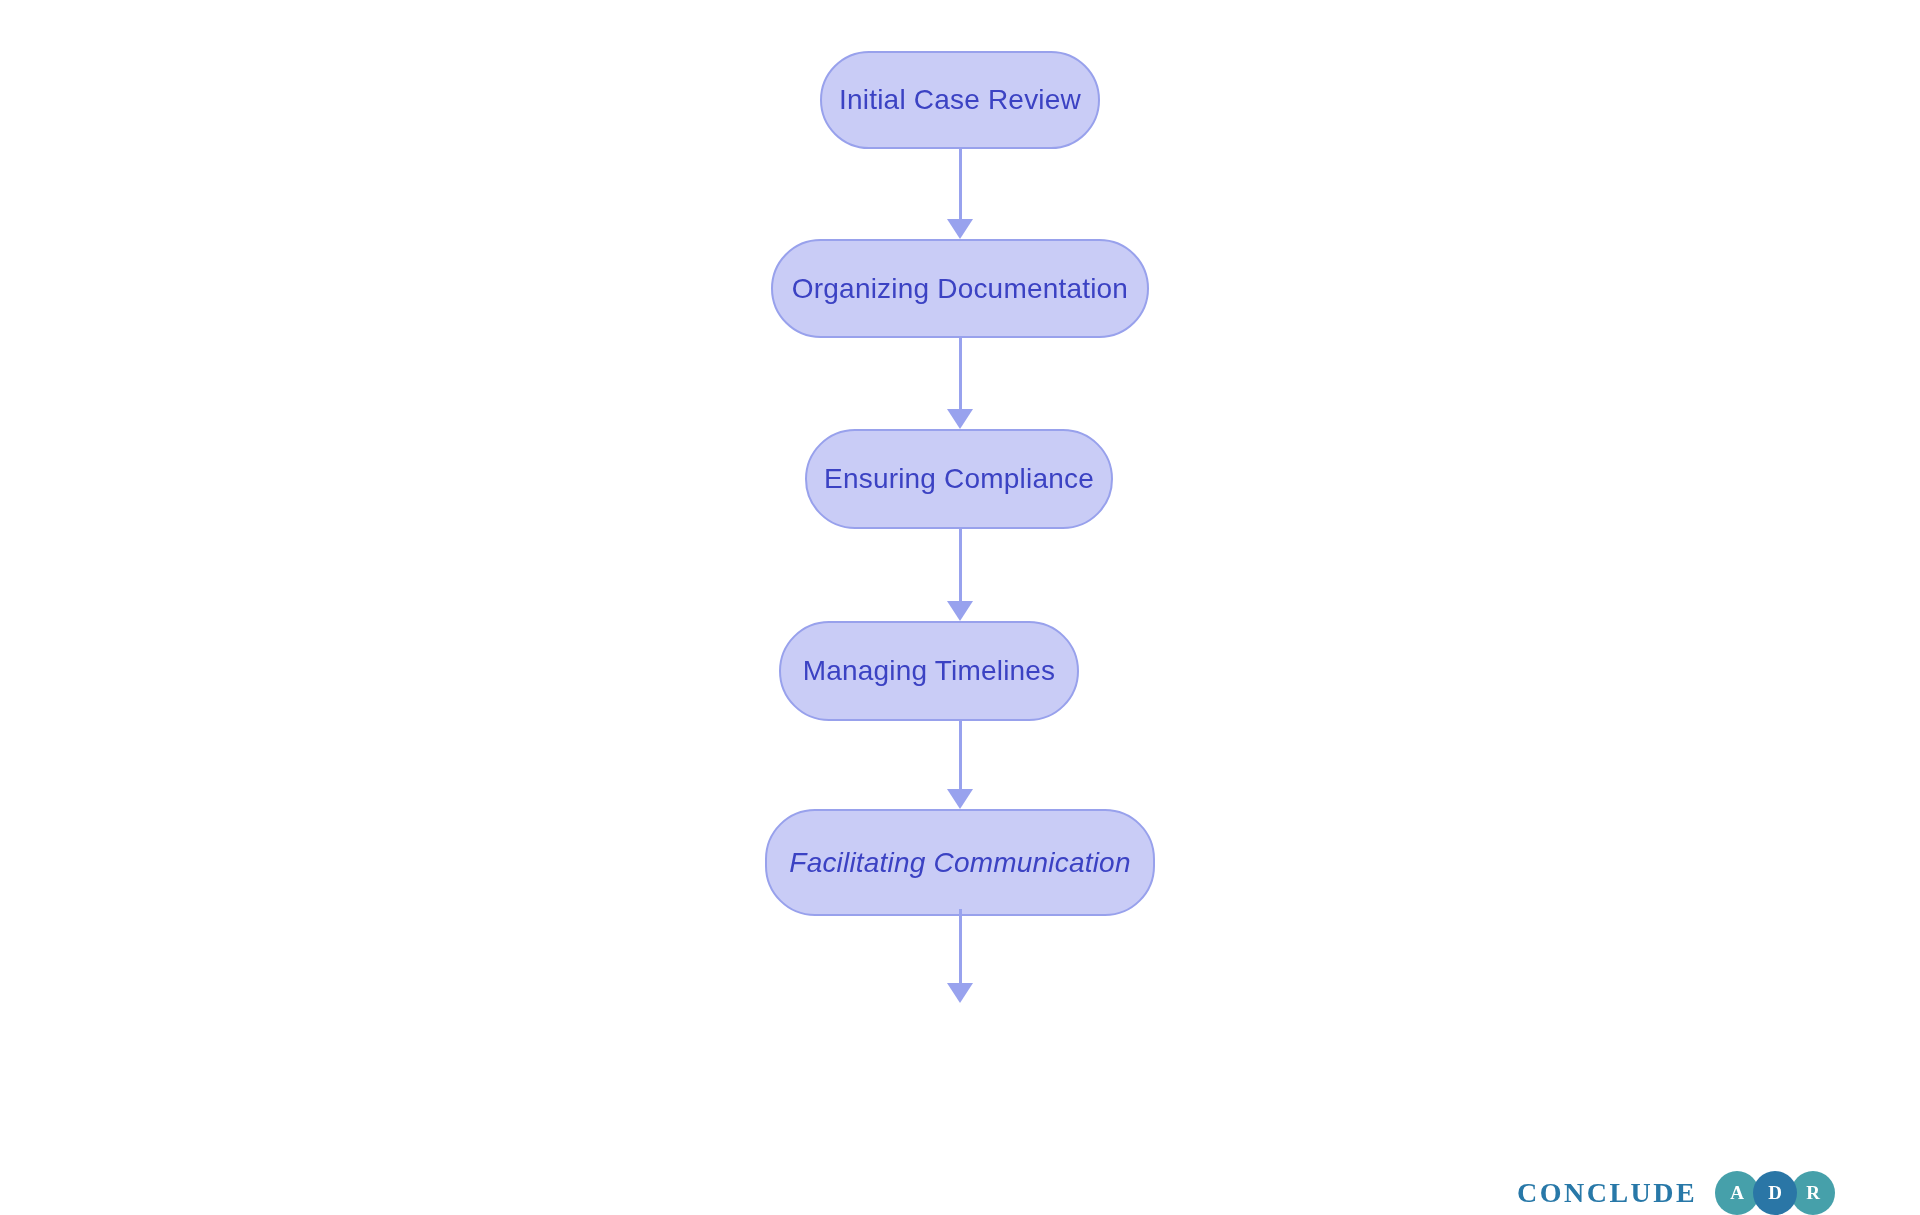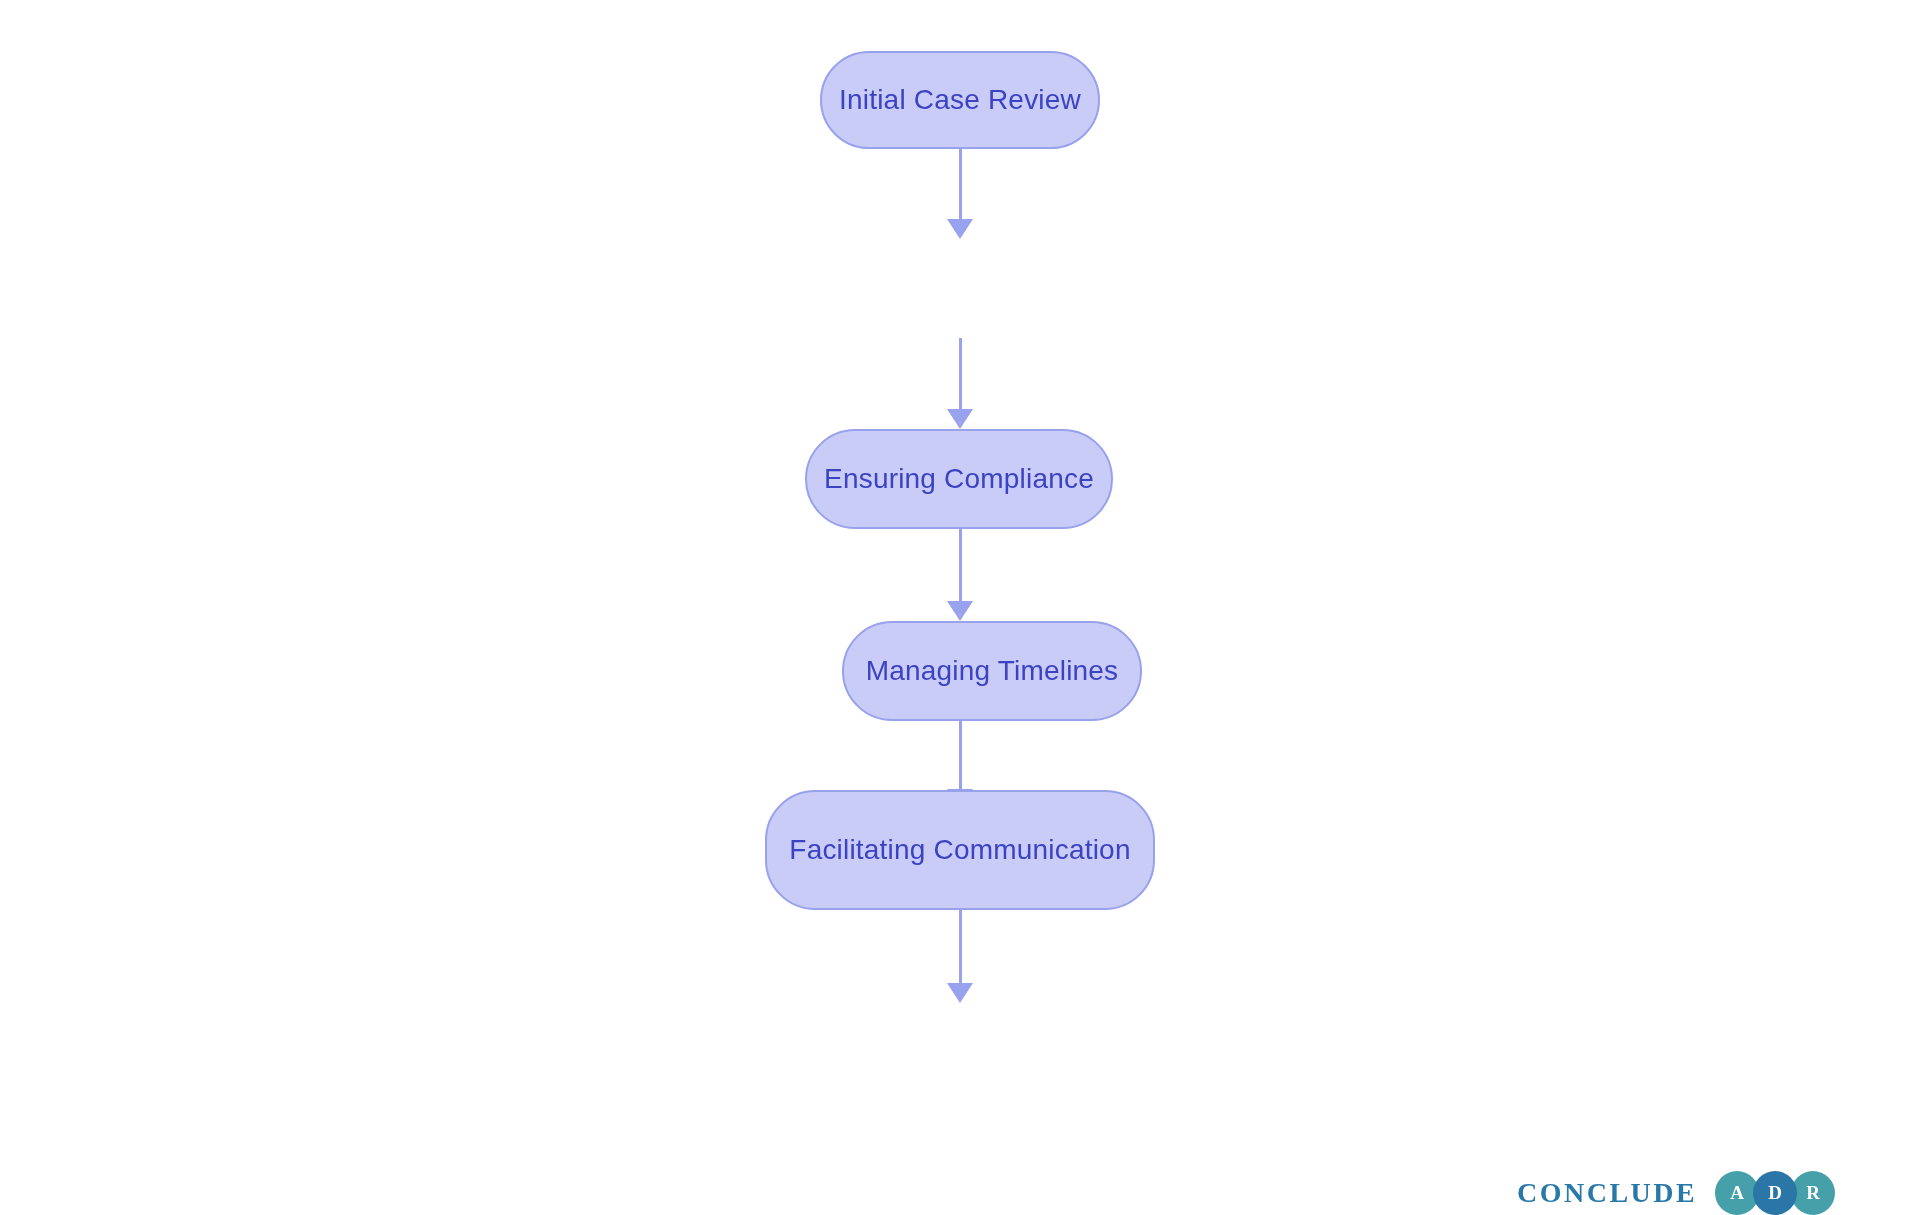--- a/index.html
+++ b/index.html
@@ -30,22 +30,22 @@
   }
   .node .label {
     color: #3b42c3;
     font-size: 28px;
     letter-spacing: 0.2px;
     white-space: nowrap;
   }
   .node-1 { left: 820px; top: 15px;  width: 280px; height: 98px;  }
   .node-2 { left: 771px; top: 203px; width: 378px; height: 99px;  }
   .node-3 { left: 805px; top: 393px; width: 308px; height: 100px; }
-  .node-4 { left: 842px; top: 585px; width: 300px; height: 100px; }
-  .node-5 { left: 765px; top: 754px; width: 390px; height: 120px; }
+  .node-4 { left: 779px; top: 585px; width: 300px; height: 100px; }
+  .node-5 { left: 765px; top: 773px; width: 390px; height: 107px; font-style: italic; }
   .node-6 { left: 834px; top: 967px; width: 252px; height: 100px; }
 
   
   .arrow {
     position: absolute;
     left: 947px;          
     width: 26px;
   }
   .arrow .shaft {
     position: absolute;
@@ -120,20 +120,23 @@
 
   <div class="node node-1">
     <span class="label">Initial Case Review</span>
   </div>
 
   <div class="arrow arrow-1">
     <div class="shaft"></div>
     <div class="head"></div>
   </div>
 
+  <div class="node node-2">
+    <span class="label">Organizing Documentation</span>
+  </div>
 
   <div class="arrow arrow-2">
     <div class="shaft"></div>
     <div class="head"></div>
   </div>
 
   <div class="node node-3">
     <span class="label">Ensuring Compliance</span>
   </div>
 

